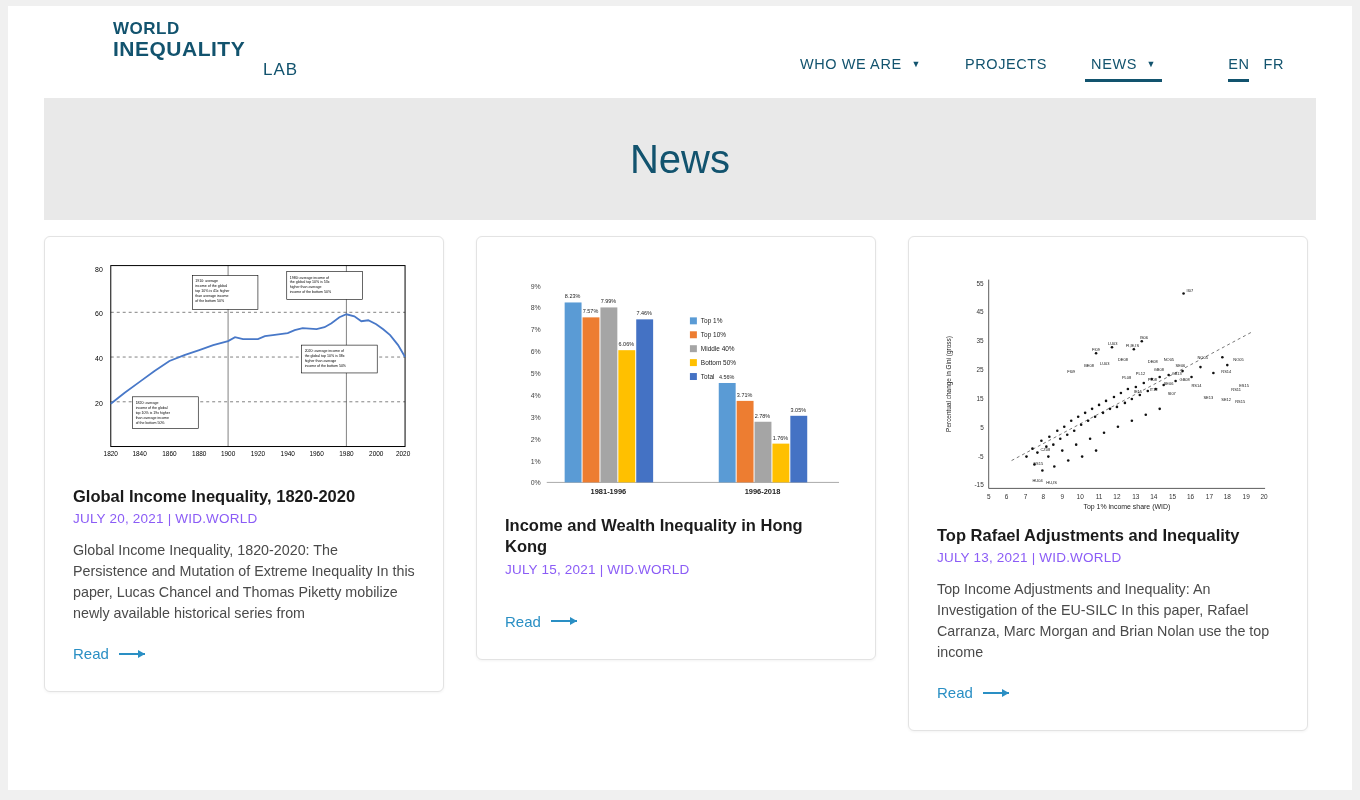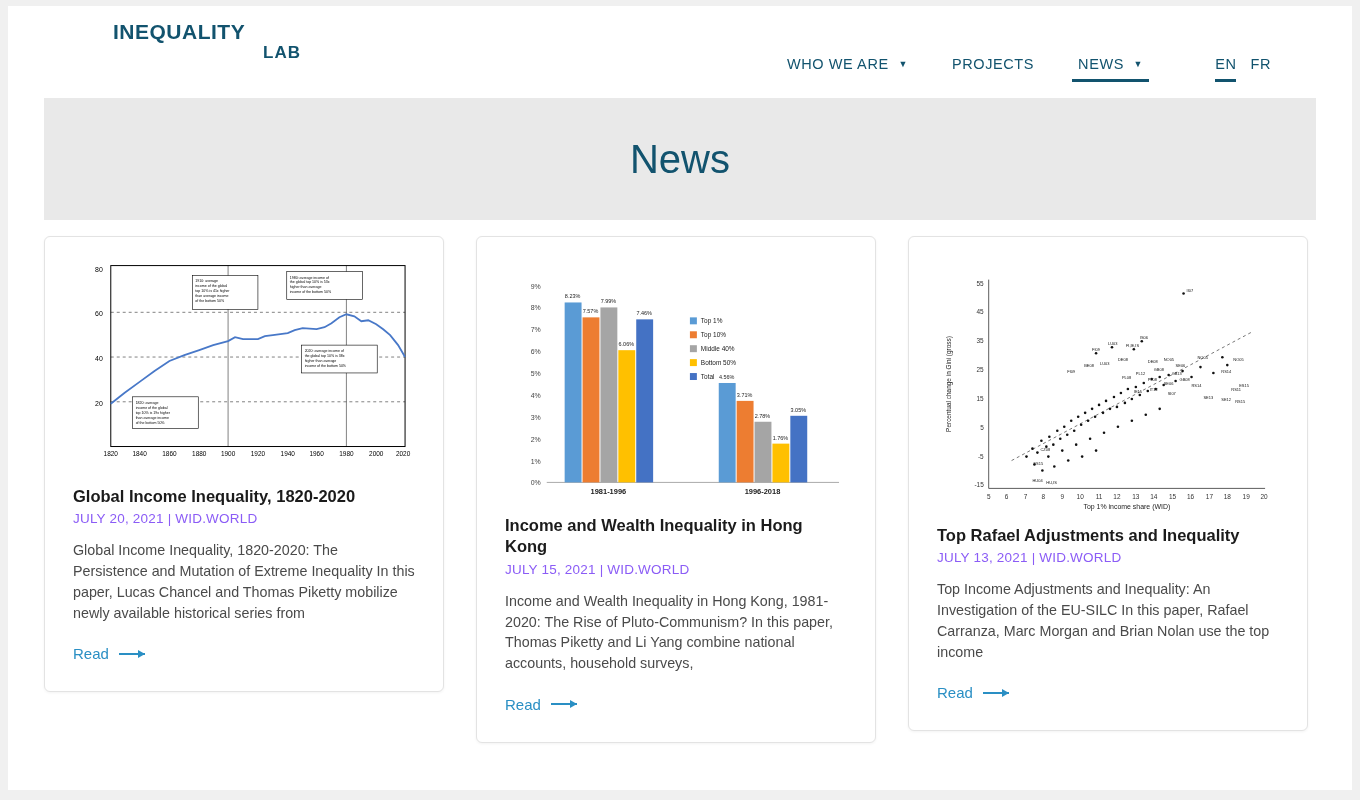--- a/index.html
+++ b/index.html
@@ -49,30 +49,30 @@
   }
   .logo .l2 {
     font-size: 21px;
     font-weight: bold;
     letter-spacing: 0.5px;
     color: #12536e;
     margin-top: 1px;
   }
   .logo .l3 {
     font-size: 17px;
-    font-weight: bold;
+    font-weight: normal;
     letter-spacing: 1px;
     color: #12536e;
     text-align: left;
     margin-top: 2px;
     margin-left: 150px;
   }
   .nav {
     position: absolute;
-    right: 81px;
+    right: 68px;
     top: 50px;
     display: flex;
     align-items: flex-start;
     gap: 0px;
   }
   .nav-item {
     position: relative;
     font-size: 14.5px;
     letter-spacing: 0.6px;
     color: #12536e;
@@ -202,20 +202,21 @@
   }
   .fig-wrap { background: #fff; }
 </style>
 </head>
 <body>
 
 <div class="page">
 
   <div class="header">
     <div class="logo">
+      <div class="l1">WORLD</div>
       <div class="l2">INEQUALITY</div>
       <div class="l3">LAB</div>
     </div>
 
     <div class="nav">
       <div class="nav-item">
         <span>WHO WE ARE</span>
         <span class="caret">▼</span>
       </div>
       <div class="nav-item">
@@ -372,21 +373,20 @@
               <text x="197" y="118">Total</text>
           </g>
         </svg>
       </div>
       <div class="card-title">Income and Wealth Inequality in Hong Kong</div>
       <div class="card-meta">
         <span>JULY 15, 2021</span>
         <span>|</span>
         <span>WID.WORLD</span>
       </div>
-      <div class="card-body">Income and Wealth Inequality in Hong Kong, 1981-2020: The Rise of Pluto-Communism?   In this paper, Thomas Piketty and Li Yang combine national accounts, household surveys,</div>
       <div class="read">
         <span>Read</span>
         <span class="arrow"></span>
       </div>
     </div>
 
     <div class="card c3">
       <div class="fig-wrap">
         <svg class="fig" viewBox="0 0 344 250" width="344" height="250">
           <rect x="0" y="0" width="344" height="250" fill="#ffffff"></rect>

